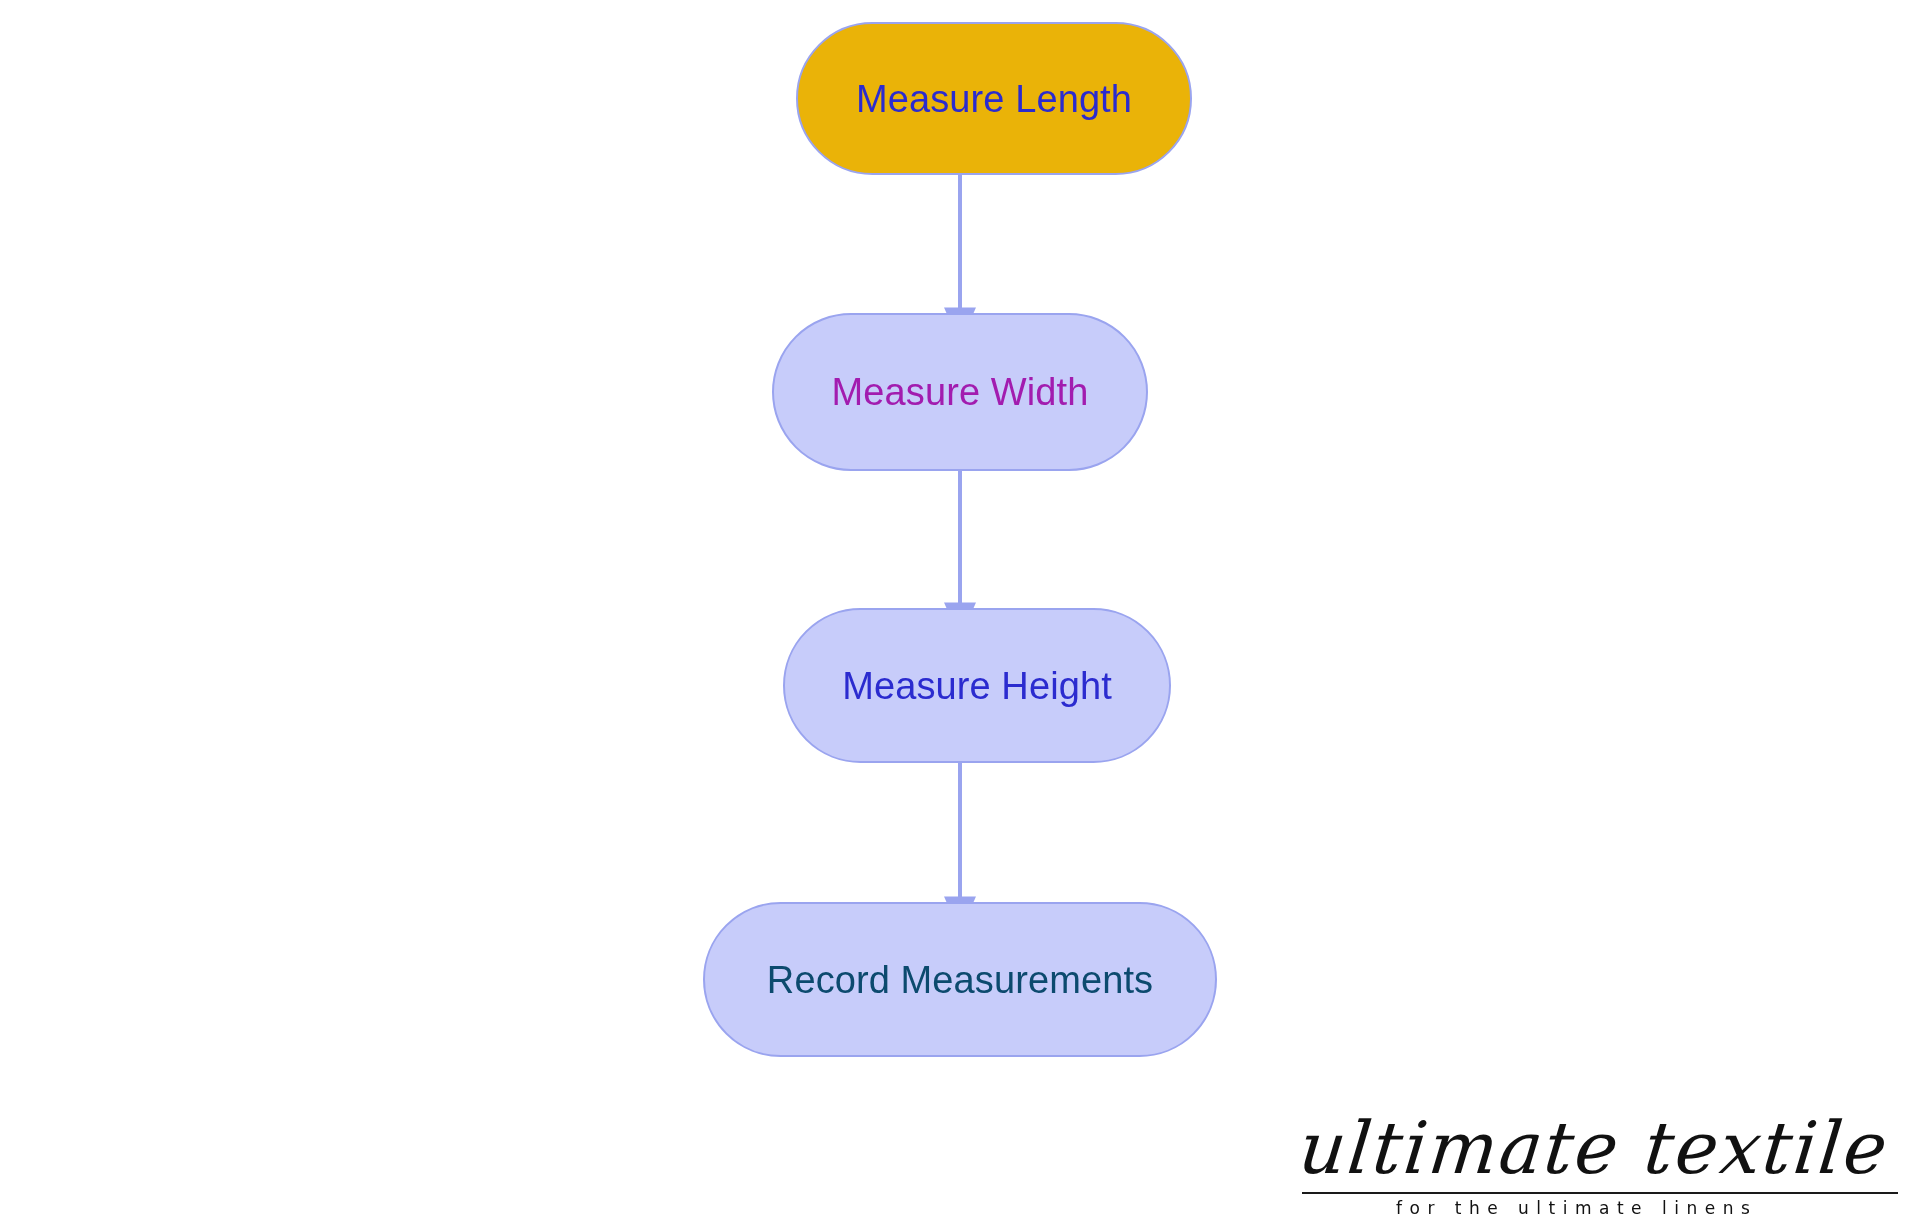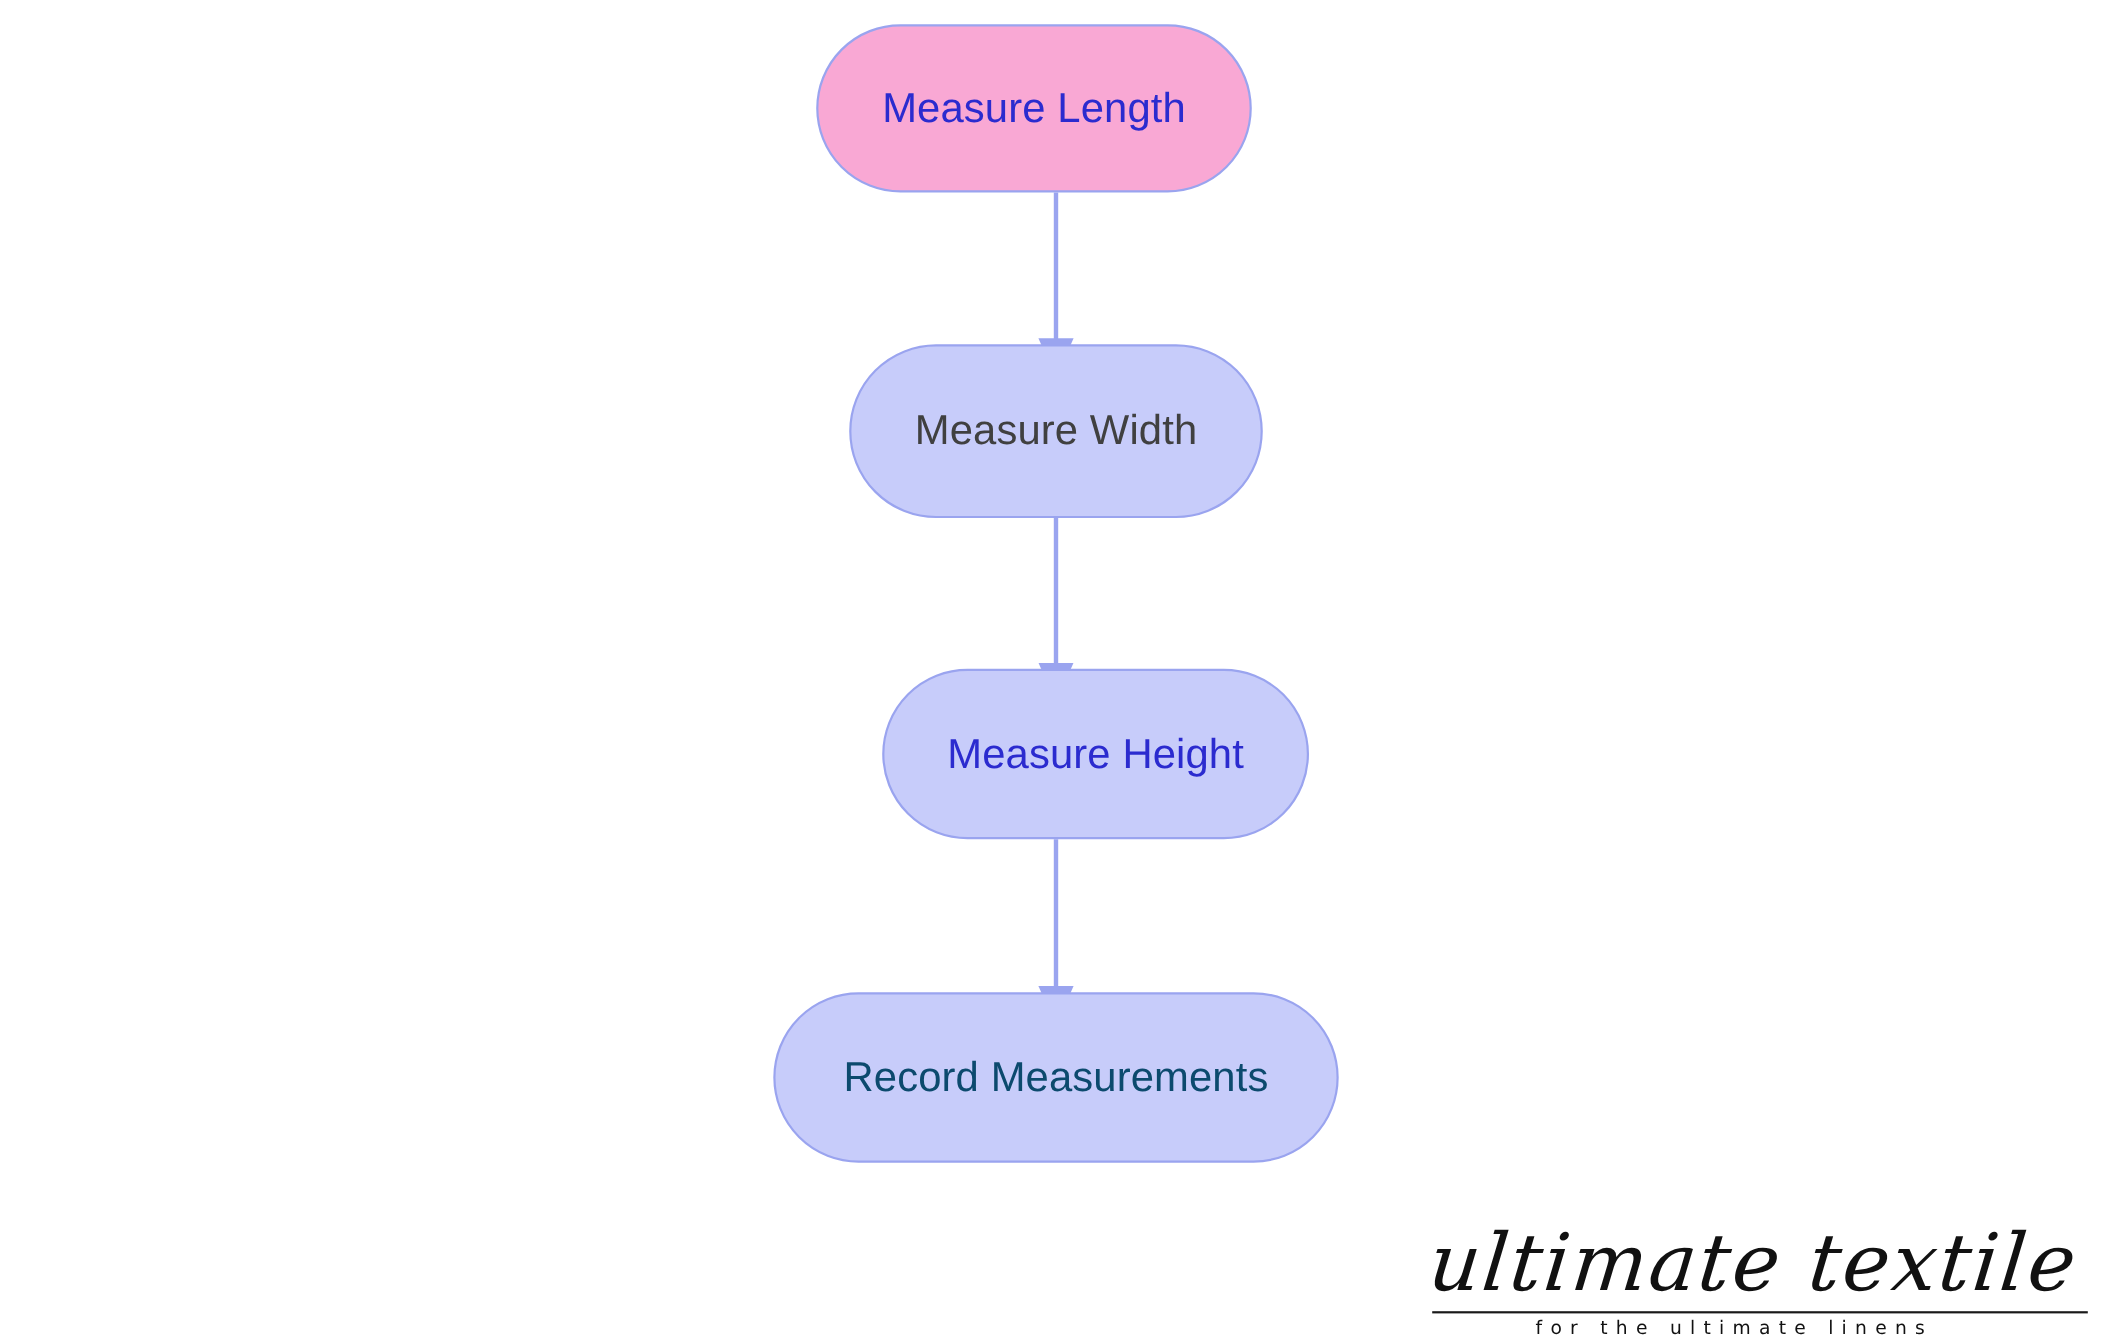--- a/index.html
+++ b/index.html
@@ -103,27 +103,27 @@
       </marker>
     </defs>
     <g id="edges-group">
         <line x1="960" y1="175" x2="960" y2="309" stroke="#9aa4ef" stroke-width="4" marker-end="url(#arrowhead)"></line>
         <line x1="960" y1="471" x2="960" y2="604" stroke="#9aa4ef" stroke-width="4" marker-end="url(#arrowhead)"></line>
         <line x1="960" y1="763" x2="960" y2="898" stroke="#9aa4ef" stroke-width="4" marker-end="url(#arrowhead)"></line>
       </g>
   </svg>
 
   <div id="nodes-layer">
-      <div class="node-shape" style="left: 742px; top: 22px; width: 396px; height: 153px; background: #f9a8d4; border-color: rgb(154, 164, 239);">
+      <div class="node-shape" style="left: 796px; top: 22px; width: 396px; height: 153px; background: #eab308; border-color: rgb(154, 164, 239);">
         <span class="node-label" style="color: rgb(43, 43, 207);">Measure Length</span>
       </div>
       <div class="node-shape" style="left: 772px; top: 313px; width: 376px; height: 158px; background: rgb(199, 204, 250); border-color: rgb(154, 164, 239);">
-        <span class="node-label" style="color: #404040;">Measure Width</span>
+        <span class="node-label" style="color: #a21caf;">Measure Width</span>
       </div>
-      <div class="node-shape" style="left: 802px; top: 608px; width: 388px; height: 155px; background: rgb(199, 204, 250); border-color: rgb(154, 164, 239);">
+      <div class="node-shape" style="left: 783px; top: 608px; width: 388px; height: 155px; background: rgb(199, 204, 250); border-color: rgb(154, 164, 239);">
         <span class="node-label" style="color: rgb(43, 43, 207);">Measure Height</span>
       </div>
       <div class="node-shape" style="left: 703px; top: 902px; width: 514px; height: 155px; background: rgb(199, 204, 250); border-color: rgb(154, 164, 239);">
         <span class="node-label" style="color: #0c4a6e;">Record Measurements</span>
       </div>
     </div>
 
   <div id="brand-logo">
     <div class="logo-wordmark">ultimate textile</div>
     <div class="logo-rule"></div>

